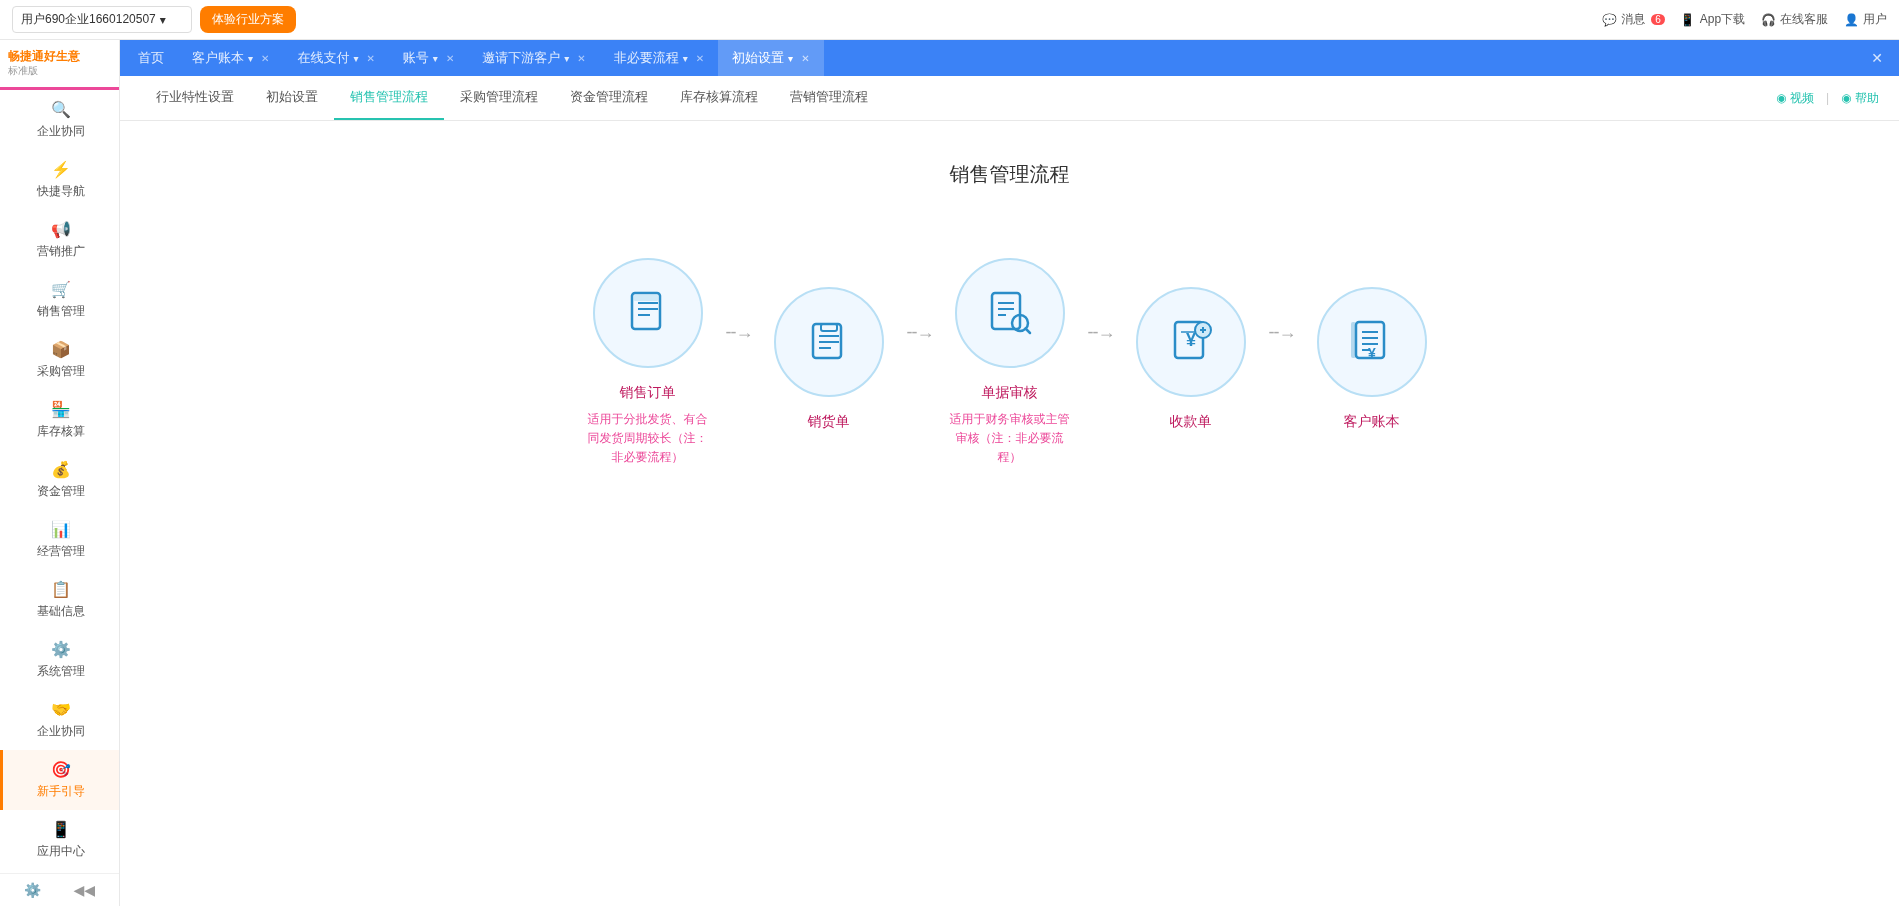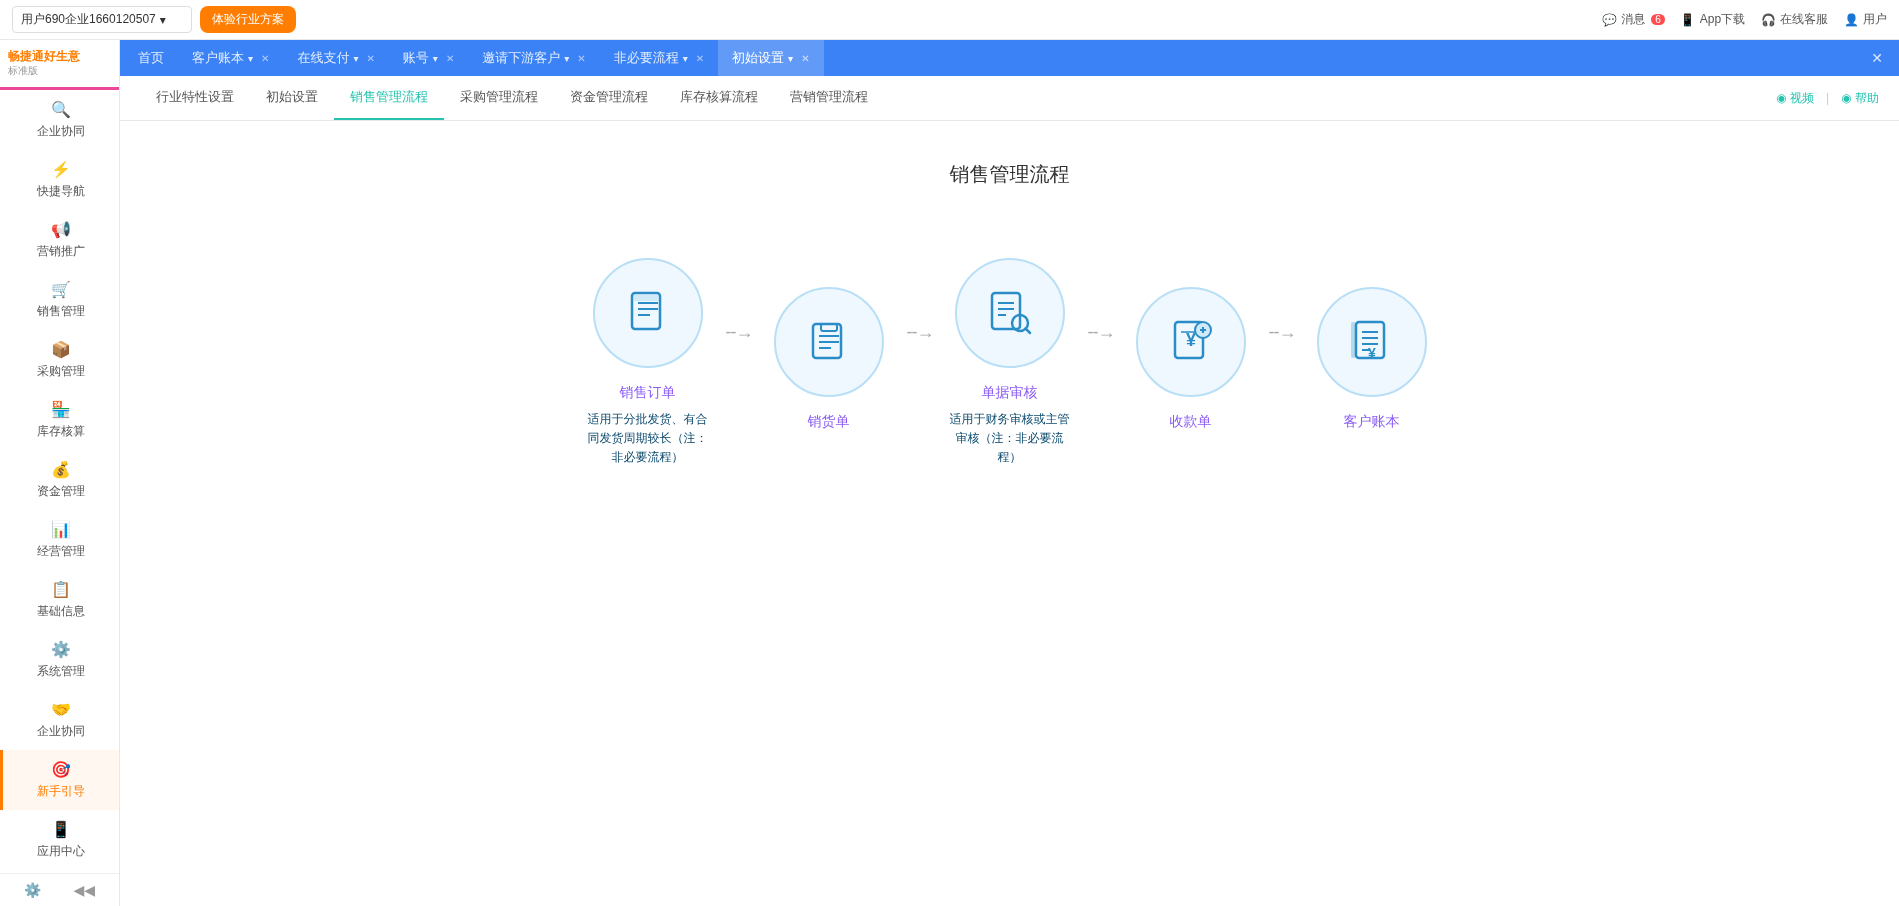--- a/index.html
+++ b/index.html
@@ -161,22 +161,22 @@
       height: 110px;
       border-radius: 50%;
       border: 2px solid #b8dff5;
       background: #f0f8ff;
       display: flex;
       align-items: center;
       justify-content: center;
       margin-bottom: 16px;
       position: relative;
     }
-    .flow-step-name { font-size: 14px; color: #8b5cf6; font-weight: 500; margin-bottom: 8px; }
-    .flow-step-desc { font-size: 12px; color: #0c4a6e; text-align: center; line-height: 1.6; max-width: 130px; }
+    .flow-step-name { font-size: 14px; color: #be185d; font-weight: 500; margin-bottom: 8px; }
+    .flow-step-desc { font-size: 12px; color: #ec4899; text-align: center; line-height: 1.6; max-width: 130px; }
 
     .flow-arrow {
       display: flex;
       align-items: center;
       color: #aaa;
       font-size: 18px;
       margin: 0 8px;
       margin-bottom: 60px;
       letter-spacing: -3px;
     }

